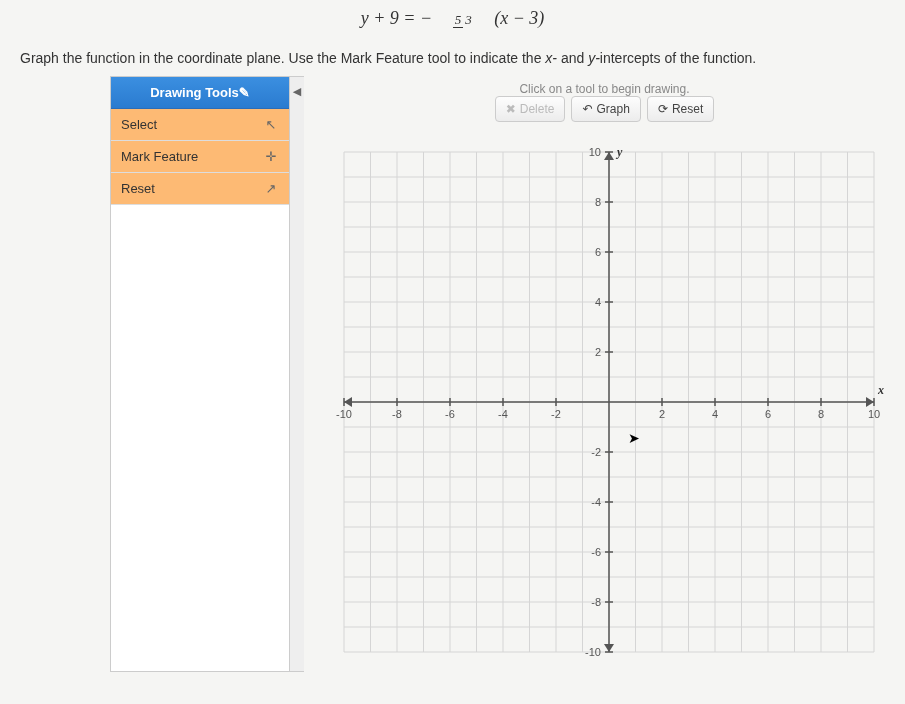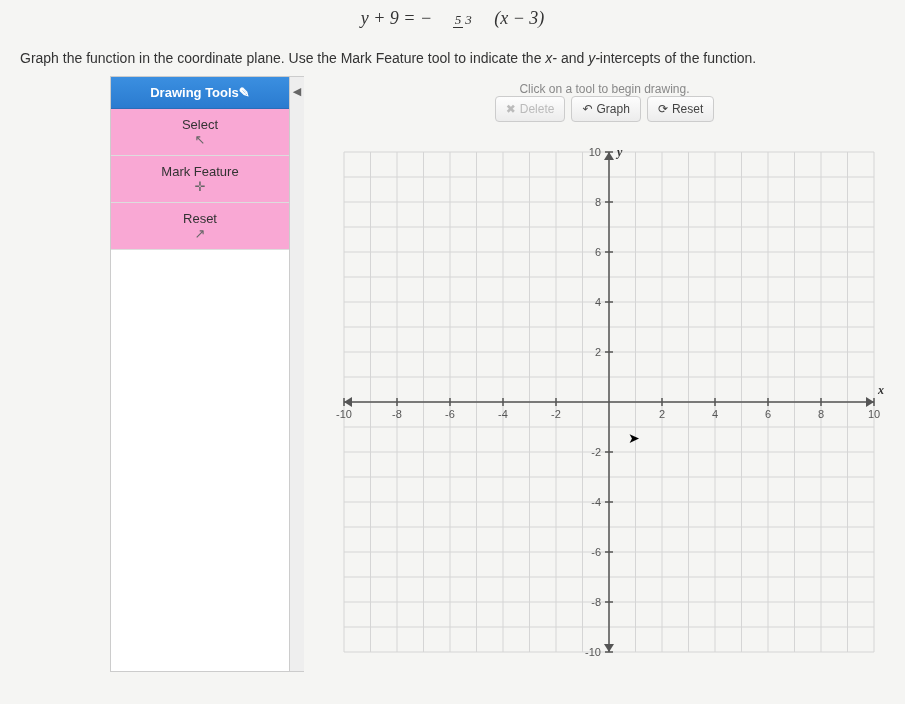--- a/index.html
+++ b/index.html
@@ -62,22 +62,21 @@
     }
     .tool-item {
       padding: 8px 10px;
       border-bottom: 1px solid #ddd;
       font-size: 13px;
       color: #333;
       display: flex;
       justify-content: space-between;
       align-items: center;
       cursor: pointer;
-      background: #f9a8d4;
-      flex-direction: column;
+      background: #fdba74;
     }
     .tool-icon { color: #666; font-size: 13px; width: 16px; text-align: center; }
     .collapse-handle {
       width: 14px;
       background: #eee;
       border-top: 1px solid #ccc;
       border-bottom: 1px solid #ccc;
       display: flex;
       align-items: flex-start;
       justify-content: center;

